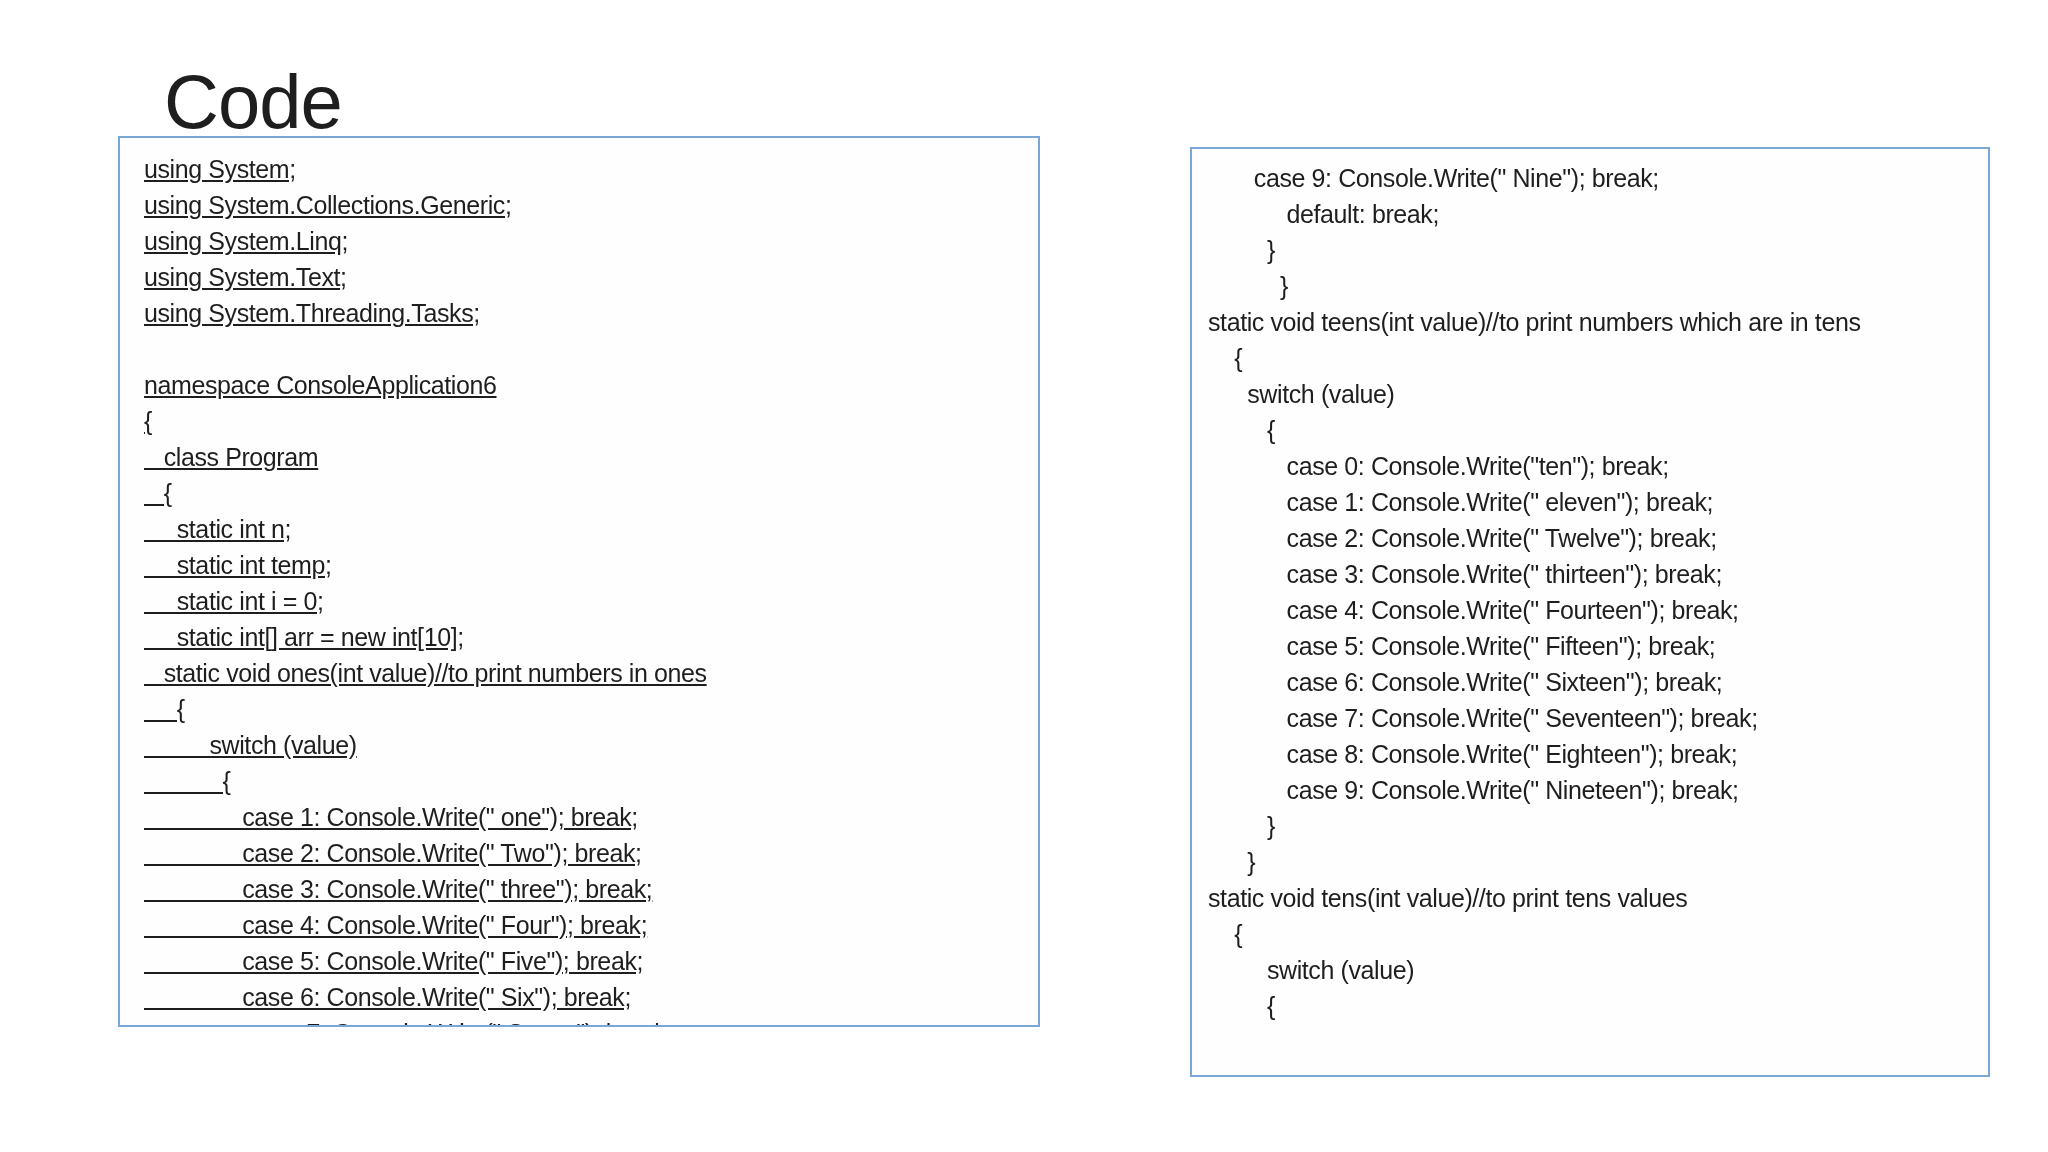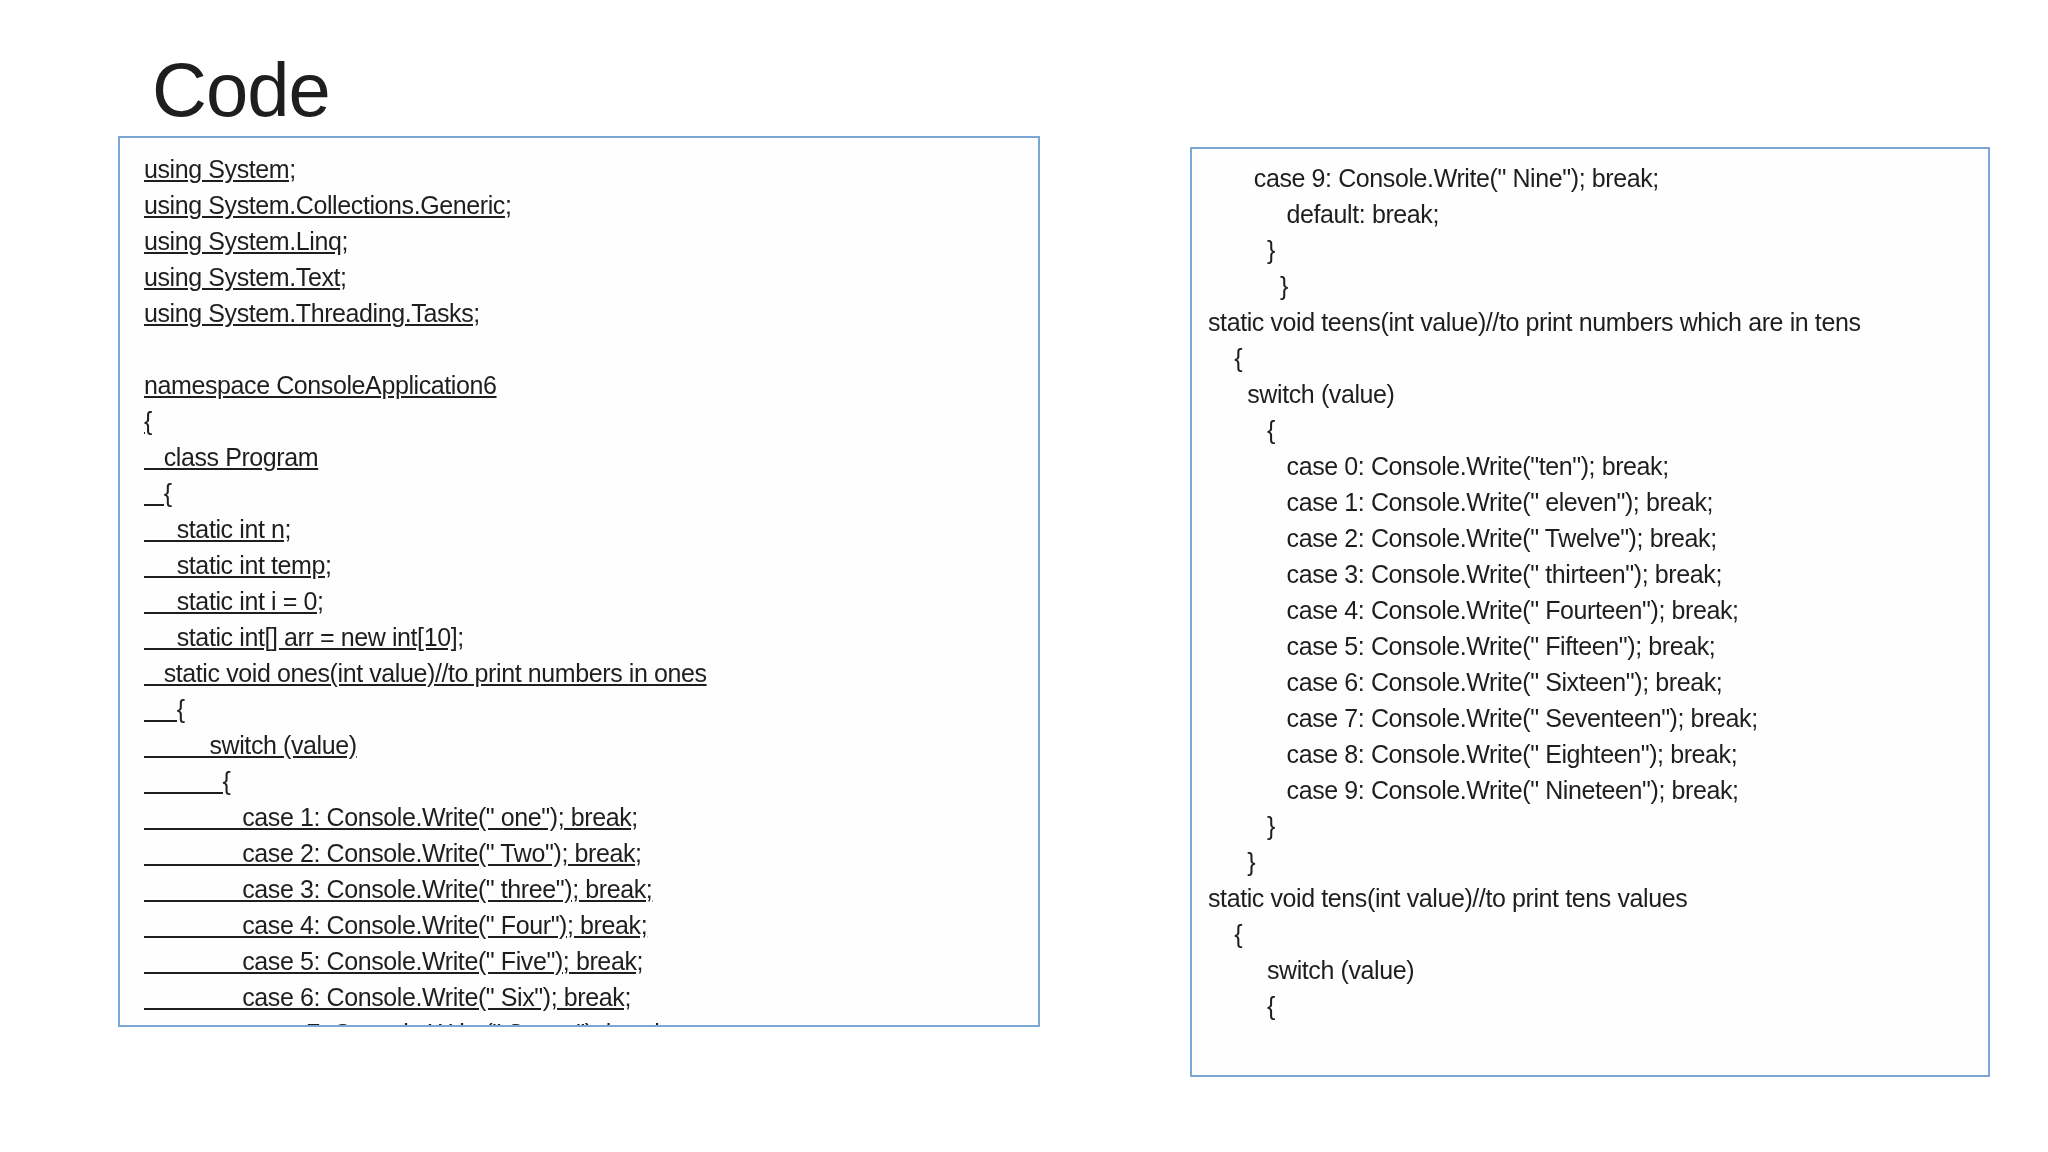--- a/index.html
+++ b/index.html
@@ -13,21 +13,21 @@
     height: 1152px;
     background: var(--bg, #ffffff);
     overflow: hidden;
     font-family: "Liberation Sans", sans-serif;
     color: var(--text, #1e1e1e);
   }
   .title {
     position: absolute;
     left: 152px;
     top: 52px;
-    margin: 0;
+    margin: 12px;
     font-size: 76px;
     font-weight: 300;
     line-height: 1.0;
     letter-spacing: -1px;
     color: var(--text, #1e1e1e);
   }
   .code-box {
     position: absolute;
     box-sizing: border-box;
     border: 2px solid var(--border, #7aa7d6);

